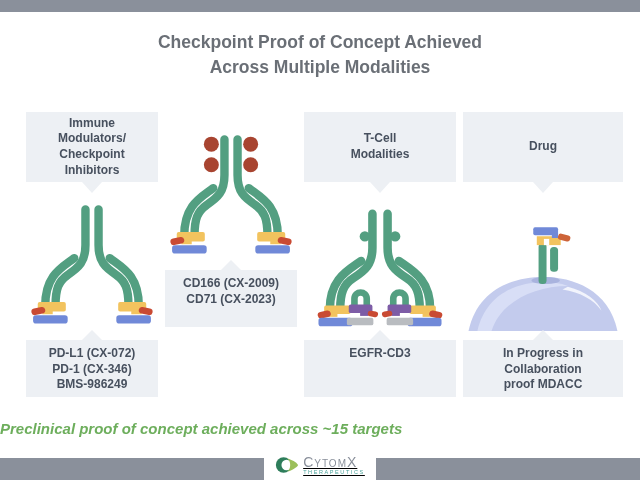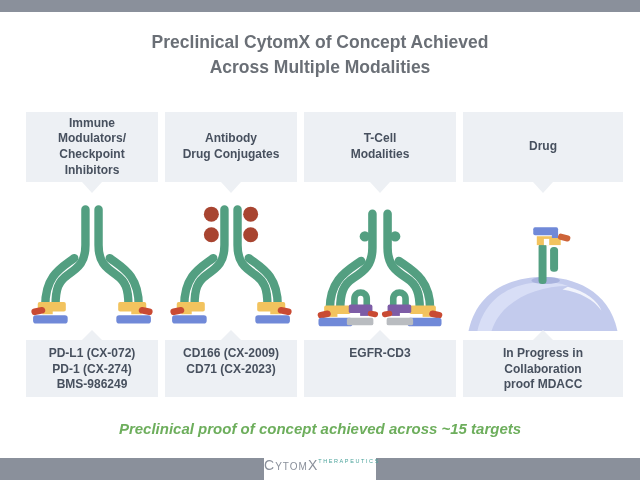--- a/index.html
+++ b/index.html
@@ -16,42 +16,42 @@
   .hbox{height:70px;display:flex;align-items:center;justify-content:center;}
   .hbox::after{content:"";position:absolute;top:100%;left:50%;transform:translateX(-50%);
                border-left:10px solid transparent;border-right:10px solid transparent;
                border-top:11px solid #edf0f4;}
   .hbox span,.lbox span{white-space:pre-line;}
   .art{height:140px;margin-top:10px;width:100%;display:flex;align-items:flex-end;justify-content:center;}
   .lbox{height:57px;margin-top:8px;display:flex;justify-content:center;padding-top:6px;}
   .lbox::before{content:"";position:absolute;bottom:100%;left:50%;transform:translateX(-50%);
                 border-left:10px solid transparent;border-right:10px solid transparent;
                 border-bottom:10px solid #edf0f4;}
-  .summary{position:absolute;top:420px;left:0;width:640px;text-align:center;
+  .summary{position:absolute;top:420px;left:0;width:640px;text-align:left;
            font-size:15px;font-weight:bold;font-style:italic;color:#6dae5c;}
   .footer-bar{position:absolute;bottom:0;left:0;width:640px;height:22px;background:#8a909b;}
   .page-num{position:absolute;right:12px;top:4px;color:#dcdee2;font-size:11px;margin-top:16px;}
   .logo-plate{position:absolute;bottom:0;left:50%;transform:translateX(-50%);
               width:112px;height:30px;background:#ffffff;display:flex;align-items:center;
               justify-content:center;gap:4px;}
-  .logo-text{display:flex;flex-direction:row;line-height:1;}
+  .logo-text{display:flex;flex-direction:column;line-height:1;text-decoration:underline;}
   .logo-name{font-variant:small-caps;font-size:14px;letter-spacing:1px;color:#8a909b;}
   .logo-sub{font-size:5.5px;letter-spacing:1.6px;color:#4ba39b;margin-top:1px;}
   svg{display:block;}
   .strand{fill:none;stroke:#539f81;stroke-width:9;stroke-linecap:round;}
   .hook{fill:none;stroke:#539f81;stroke-width:7;stroke-linecap:round;}
 </style>
 </head>
 <body>
 
 <div class="slide">
 
   <div class="top-bar"></div>
 
-  <h1 class="title">Preclinical CytomX of Concept Achieved
+  <h1 class="title">Checkpoint Proof of Concept Achieved
 Across Multiple Modalities</h1>
 
   <div class="columns">
 
     <div class="column">
       <div class="hbox">
         <span>Immune
 Modulators/
 Checkpoint
 Inhibitors</span>
@@ -64,30 +64,26 @@
             <rect x="28" y="107" width="30" height="10" rx="2" fill="#f2c35e"></rect>
             <rect x="42" y="115" width="11" height="5" fill="#f2c35e"></rect>
             <rect x="50" y="113" width="15" height="7" rx="3.5" fill="#c94a33" transform="rotate(12 57 116)"></rect>
             <rect x="26" y="121" width="37" height="9" rx="3" fill="#7089d8"></rect>
           </g>
           <use href="#abA" transform="scale(-1,1)"></use>
         </svg>
       </div>
       <div class="lbox">
         <span>PD-L1 (CX-072)
-PD-1 (CX-274)
+PD-1 (CX-346)
 BMS-986249</span>
       </div>
     </div>
 
     <div class="column">
-      <div class="hbox">
-        <span>Antibody
-Drug Conjugates</span>
-      </div>
       <div class="art">
         <svg width="132" height="130" viewBox="-70 0 140 139">
           <g id="abB">
             <circle cx="21" cy="13" r="8" fill="#a84430"></circle>
             <circle cx="21" cy="35" r="8" fill="#a84430"></circle>
             <path class="strand" d="M7,8 L7,46 C7,64 14,70 26,78 C36,85 39,93 39,111"></path>
             <path class="strand" d="M19,60 C32,70 50,78 50,111"></path>
             <rect x="28" y="107" width="30" height="10" rx="2" fill="#f2c35e"></rect>
             <rect x="42" y="115" width="11" height="5" fill="#f2c35e"></rect>
             <rect x="50" y="113" width="15" height="7" rx="3.5" fill="#c94a33" transform="rotate(12 57 116)"></rect>

